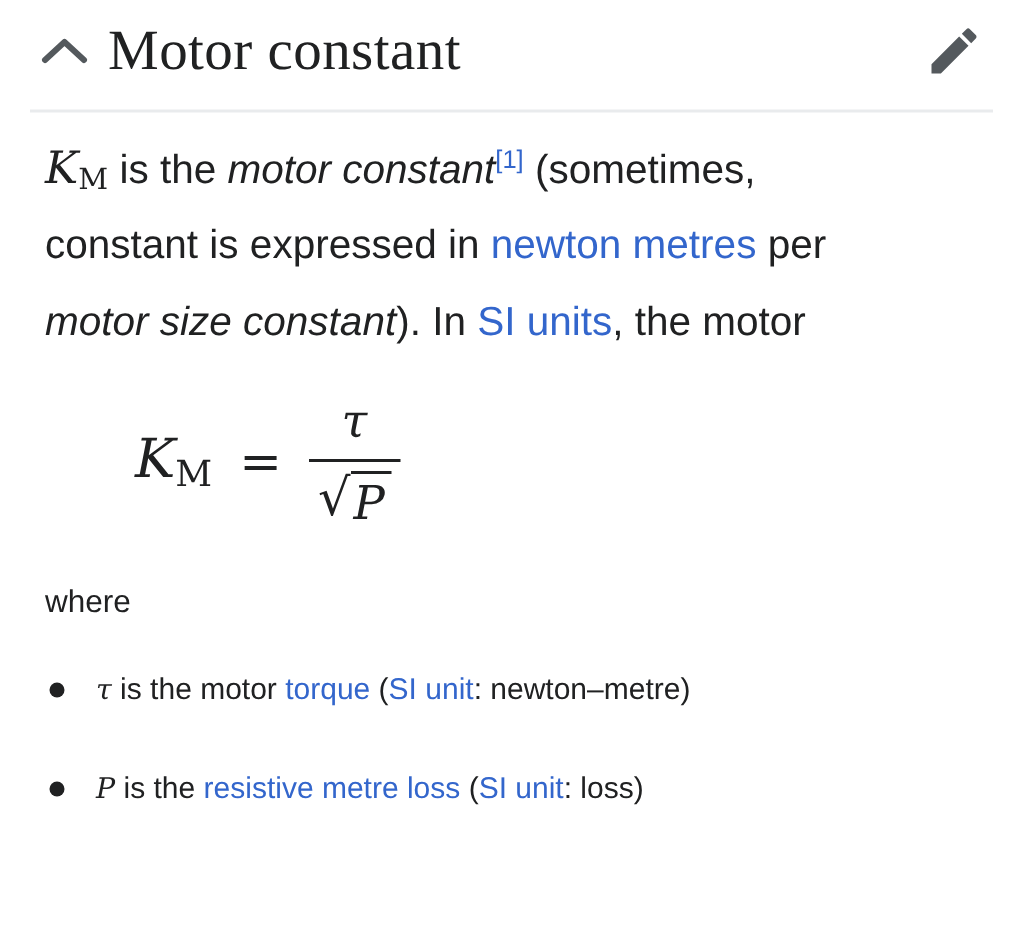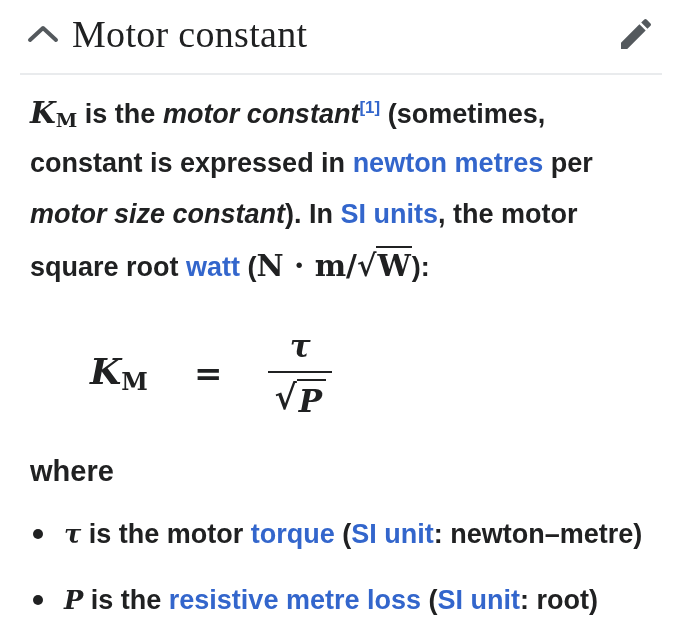--- a/index.html
+++ b/index.html
@@ -28,21 +28,21 @@
   }
   .edit-btn { margin-left: auto; width: 40px; height: 40px; display:flex; align-items:center; justify-content:center; background:none; border:none; padding:0; cursor:pointer; }
 
   .divider {
     border: 0;
     border-top: 2px solid #e9ebed;
     margin: 17px 20px 0 20px;
   }
 
   
-  .content { padding: 0 30px; font-weight: bold; }
+  .content { padding: 0 30px; }
 
   .para { margin-top: 12px; font-size: 27px; }
   .pline { height: 51px; line-height: 51px; white-space: nowrap; }
 
   .mvar {
     font-family: "DejaVu Serif", serif;
     font-style: italic;
     font-size: 1.1em;
   }
   .msub {
@@ -58,43 +58,42 @@
   .math-inline {
     font-family: "DejaVu Serif", serif;
     font-size: 1.1em;
     white-space: nowrap;
   }
   .radicand { border-top: 2px solid #202122; padding: 0 1px; }
 
   
   .formula {
     display: flex; align-items: center;
-    margin: 32px 0 0 60px;
+    margin: 18px 0 0 60px;
     font-family: "DejaVu Serif", serif;
     height: 100px;
-    gap: 28px;
   }
   .f-lhs { font-size: 36px; }
   .f-lhs .v { font-style: italic; }
   .f-lhs .s { font-size: 24px; vertical-align: -0.25em; }
   .f-eq { margin: 0 18px; font-size: 34px; }
   .frac { display: inline-flex; flex-direction: column; align-items: center; }
   .frac .num { font-style: italic; font-size: 31px; padding: 0 4px 7px 4px; }
   .frac .den-line { border-top: 2.5px solid #202122; padding: 6px 6px 0 6px; display:flex; align-items:flex-start; }
   .frac .rad-sign { font-size: 34px; line-height: 1.1; }
   .frac .rad-var { font-style: italic; font-size: 31px; border-top: 2.5px solid #202122; padding: 2px 4px 0 2px; }
 
-  .where { margin-top: 32px; font-size: 29px; }
+  .where { margin-top: 32px; font-size: 21px; }
 
   
   .points { list-style: none; margin: 26px 0 0 0; padding: 0; }
   .points li {
     position: relative;
     padding-left: 34px;
-    font-size: 27px;
+    font-size: 20px;
     line-height: 40px;
     margin-bottom: 26px;
     white-space: nowrap;
   }
   .points li .dot {
     position: absolute; left: 3px; top: 15px;
     width: 10px; height: 10px; border-radius: 50%;
     background: #202122;
   }
   .mvar-sm {
@@ -127,23 +126,20 @@
   <div class="para">
     <div class="pline">
       <span class="mvar">K</span><span class="msub">M</span><span> is the </span><em class="wiki-em">motor constant</em><sup class="ref-sup"><a>[1]</a></sup><span> (sometimes,</span>
     </div>
     <div class="pline">
       <span>constant is expressed in </span><a>newton metres</a><span> per</span>
     </div>
     <div class="pline">
       <em class="wiki-em">motor size constant</em><span>). In </span><a>SI units</a><span>, the motor</span>
     </div>
-    <div class="pline">
-      <span>square root </span><a>watt</a><span> (</span><span class="math-inline"><span>N · m/</span><span>√</span><span class="radicand">W</span></span><span>):</span>
-    </div>
   </div>
 
   <div class="formula">
     <span class="f-lhs"><span class="v">K</span><span class="s">M</span></span>
     <span class="f-eq">=</span>
     <span class="frac">
       <span class="num">τ</span>
       <span class="den-line">
           <span class="rad-sign">√</span>
           <span class="rad-var">P</span>
@@ -151,17 +147,17 @@
     </span>
   </div>
 
   <div class="where">where</div>
 
   <ul class="points">
     <li>
       <span class="dot"></span><span class="mvar-sm">τ</span><span> is the motor </span><a>torque</a><span> (</span><a>SI unit</a><span>: newton–metre)</span>
     </li>
     <li>
-      <span class="dot"></span><span class="mvar-sm">P</span><span> is the </span><a>resistive metre loss</a><span> (</span><a>SI unit</a><span>: root)</span>
+      <span class="dot"></span><span class="mvar-sm">P</span><span> is the </span><a>resistive metre loss</a><span> (</span><a>SI unit</a><span>: loss)</span>
     </li>
   </ul>
 
 </div>
 
 </body></html>

